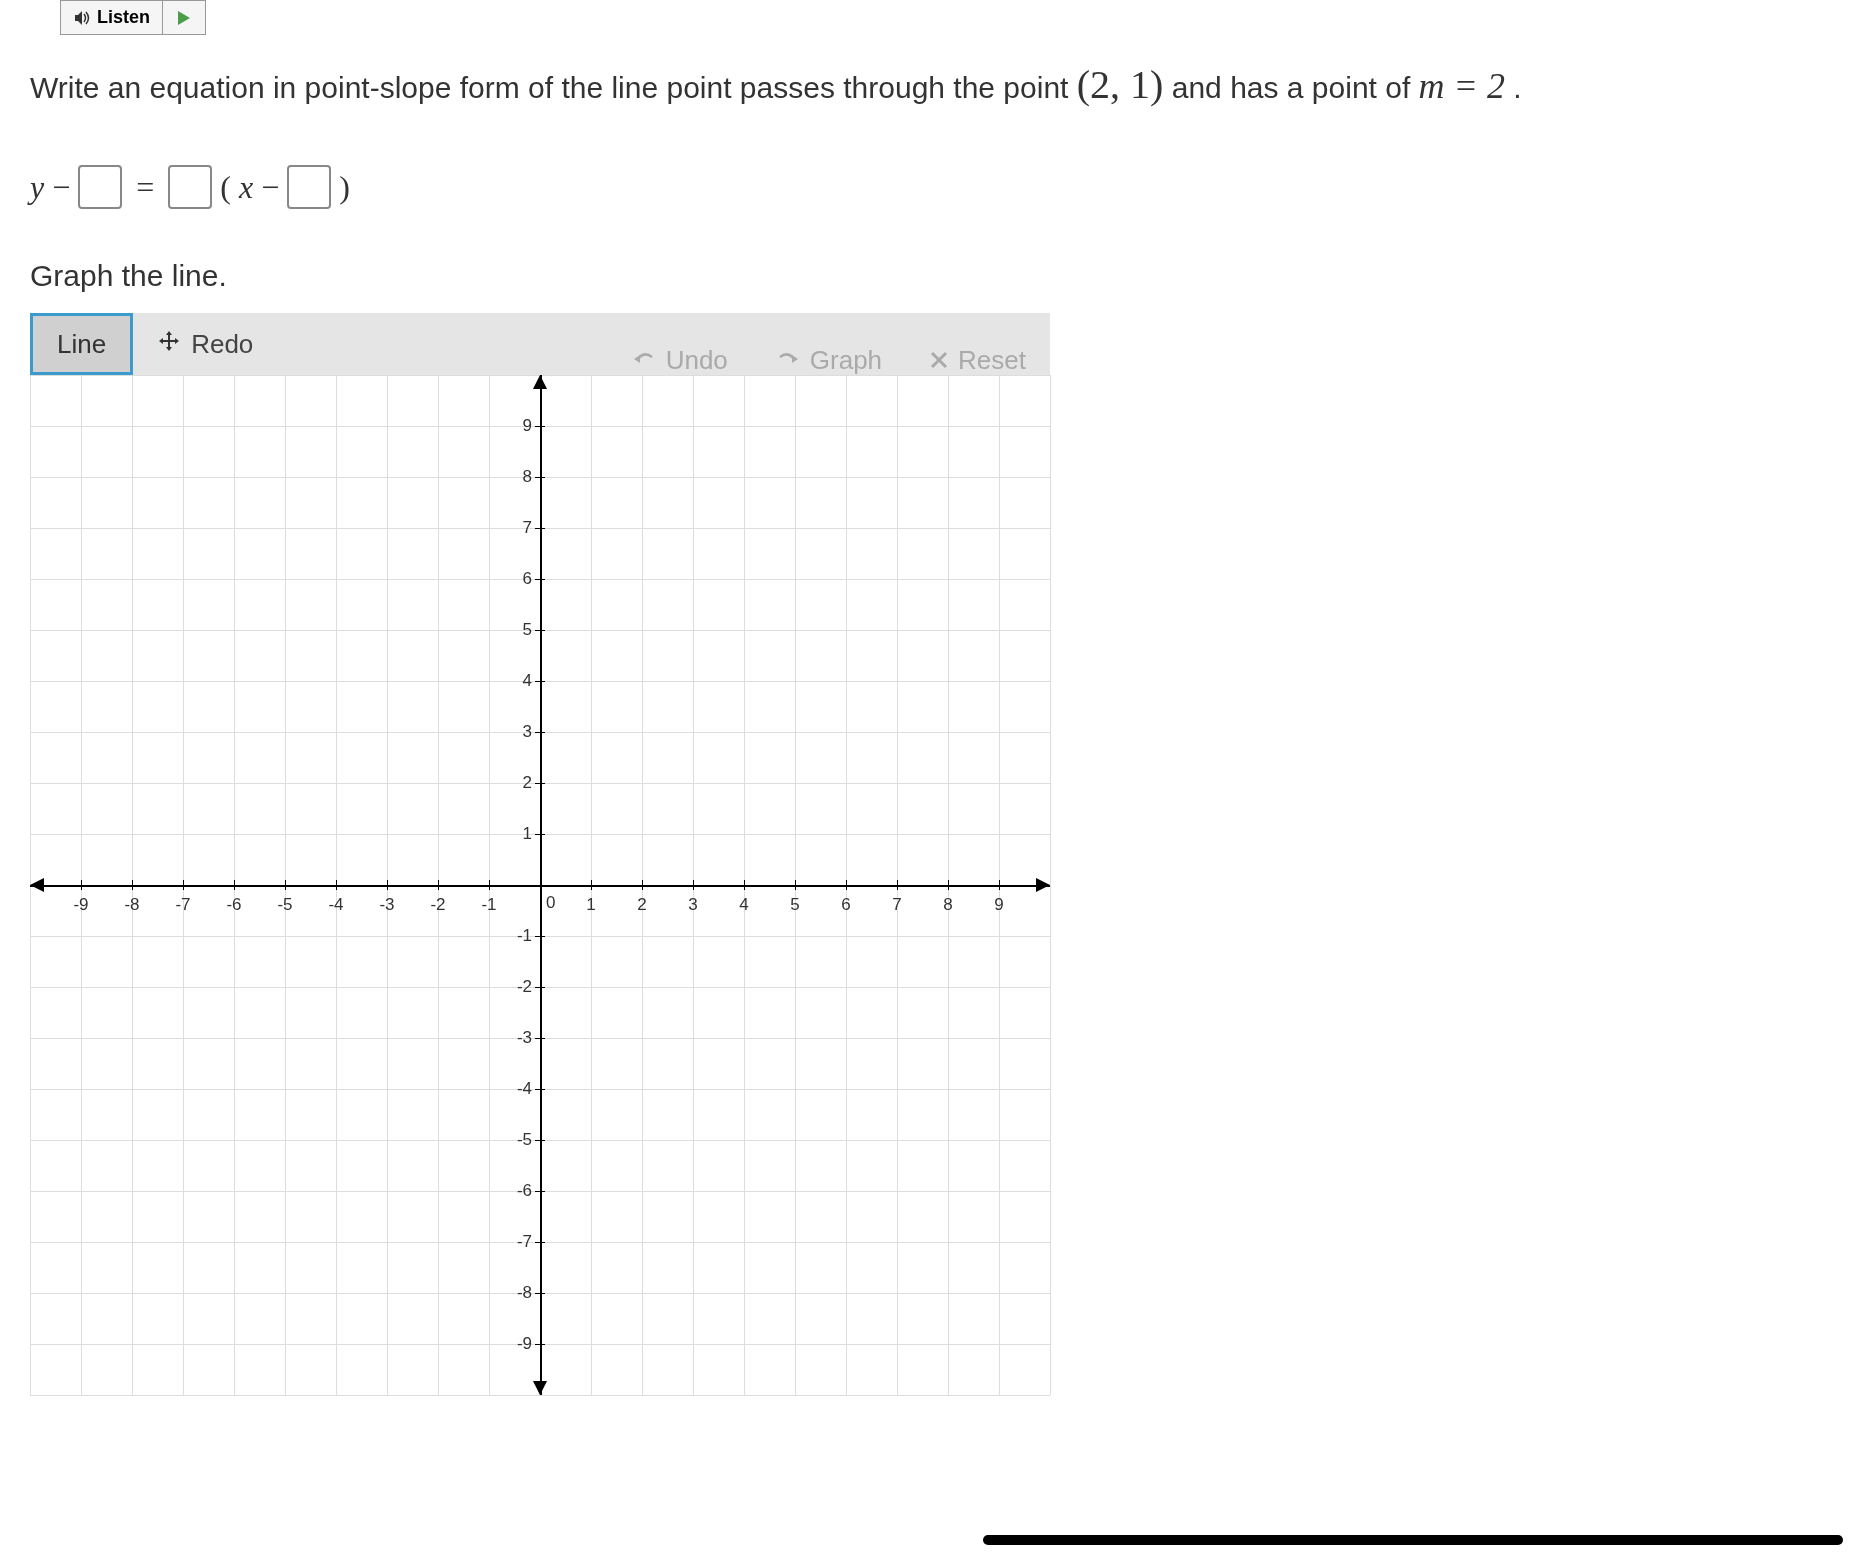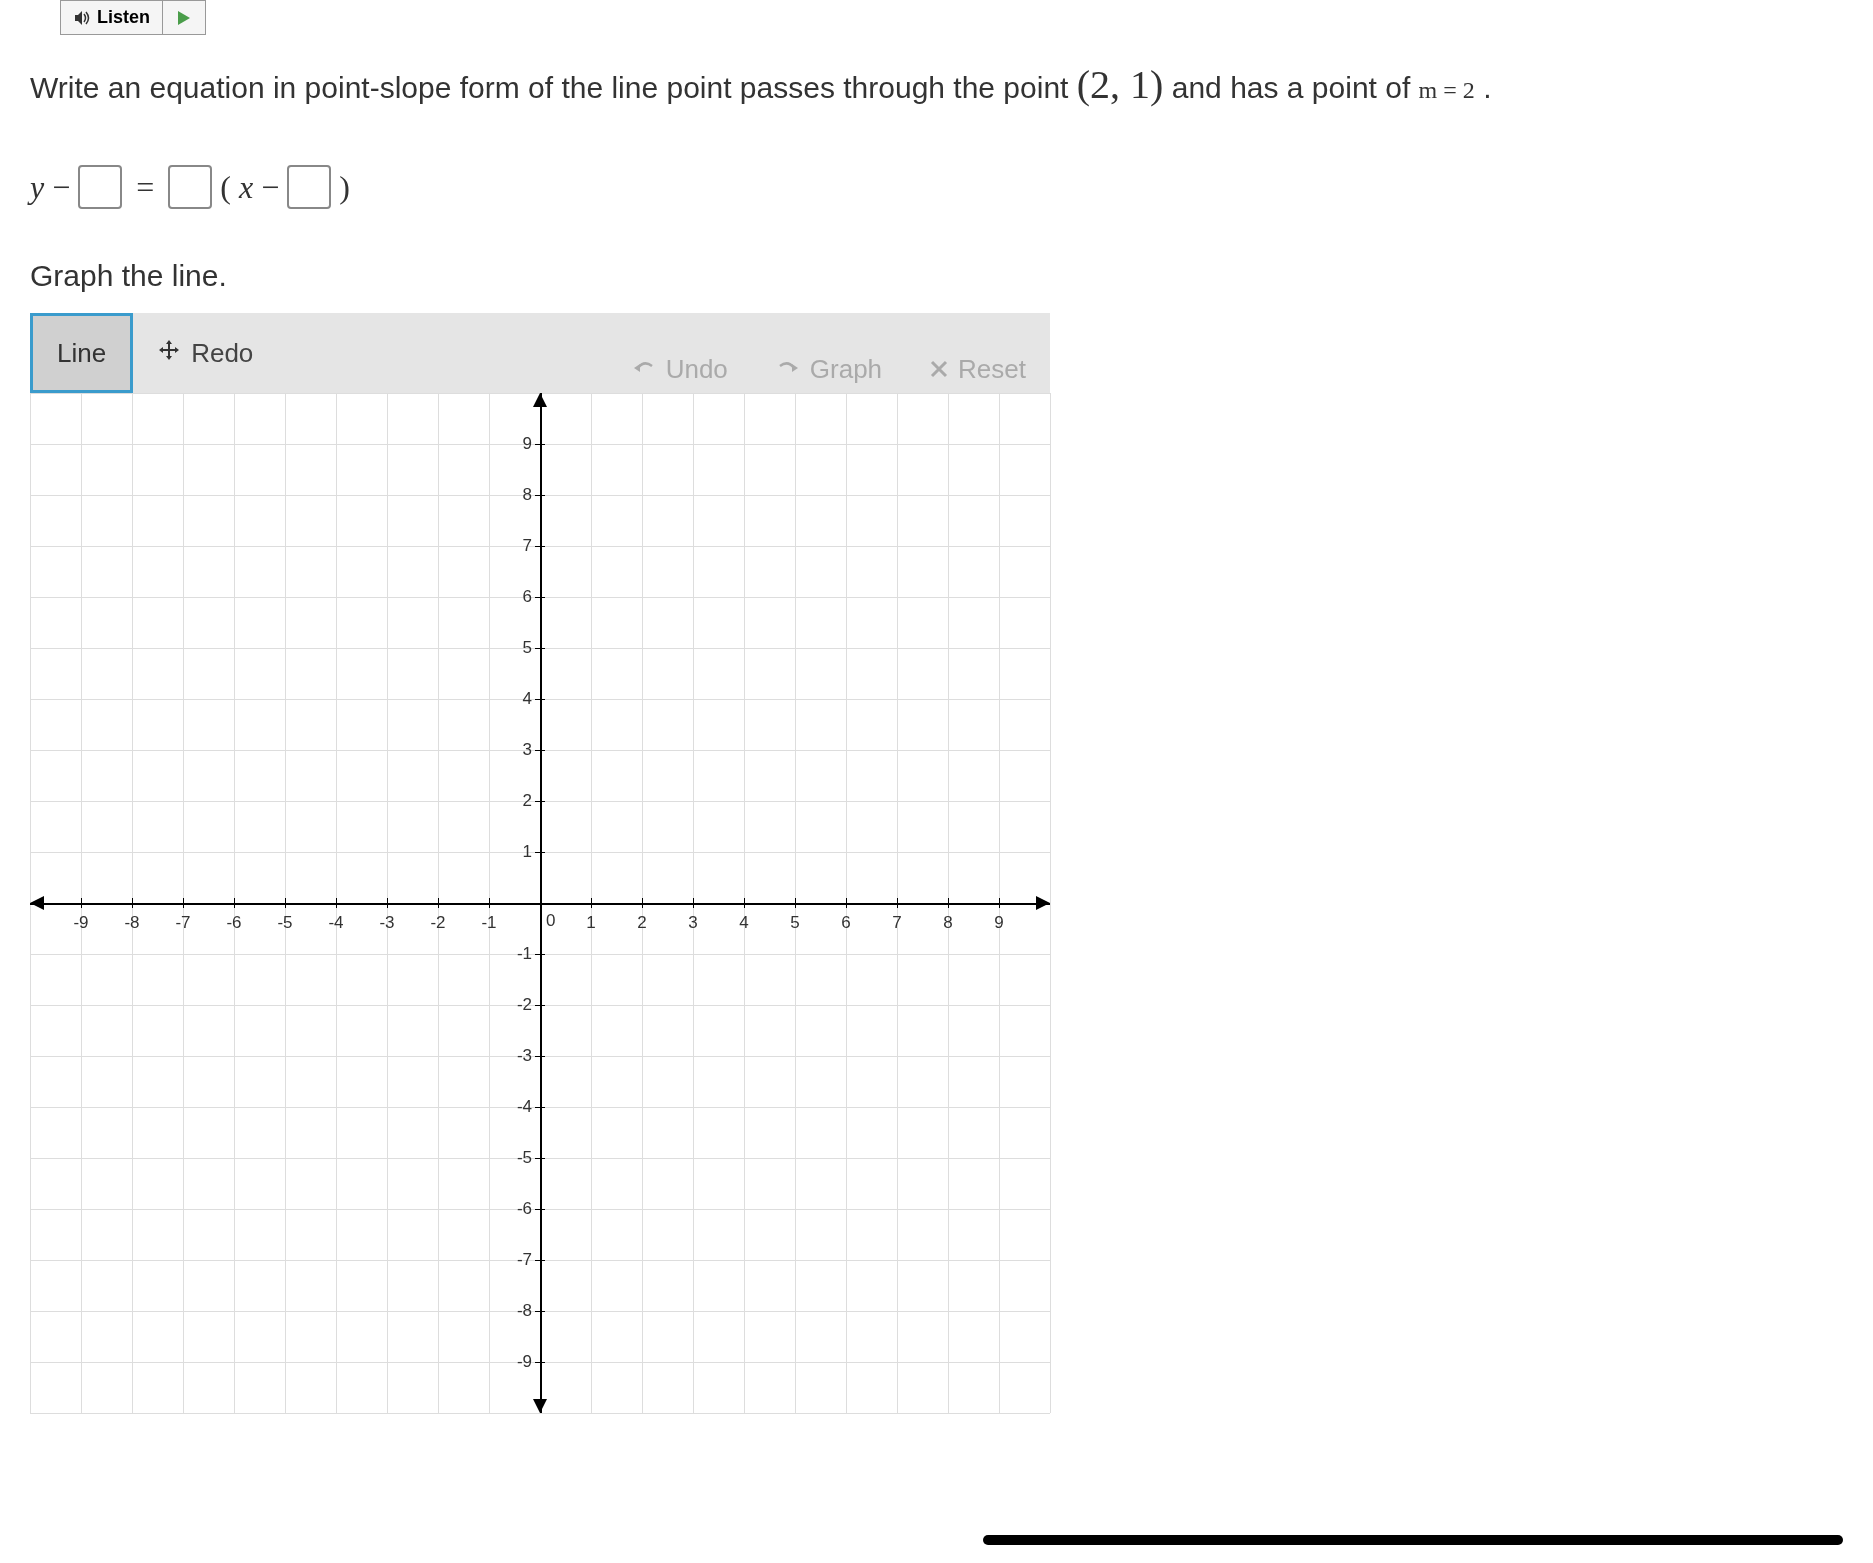--- a/index.html
+++ b/index.html
@@ -60,21 +60,21 @@
       font-size: 30px;
       color: #333;
     }
     .graph-container {
       margin-left: 30px;
       width: 1020px;
     }
     .toolbar {
       display: flex;
       background: #e5e5e5;
-      height: 80px;
+      height: 62px;
       align-items: stretch;
     }
     .tool-btn {
       display: flex;
       align-items: center;
       gap: 10px;
       padding: 0 24px;
       font-size: 26px;
       cursor: pointer;
       border: none;
@@ -148,21 +148,21 @@
           <path d="M1 1 L13 8 L1 15 Z" fill="#4a9d4a"></path>
         </svg>
     </span>
   </button>
 </div>
 
 <div class="question-text">
   <span>Write an equation in point-slope form of the line point passes through the point </span>
   <span class="math-serif" style="font-size:40px">(2, 1)</span>
   <span> and has a point of </span>
-  <span class="math-serif" style="font-size:24px">m = 2</span>
+  <span class="math-serif" style="font-style:italic;font-size:36px">m = 2</span>
   <span> .</span>
 </div>
 
 <div class="equation-row">
   <span>y</span>
   <span style="font-style:normal">−</span>
   <input class="input-box" style="">
   <span style="font-style:normal;margin:0 6px">=</span>
   <input class="input-box" style="">
   <span style="font-style:normal">(</span>

